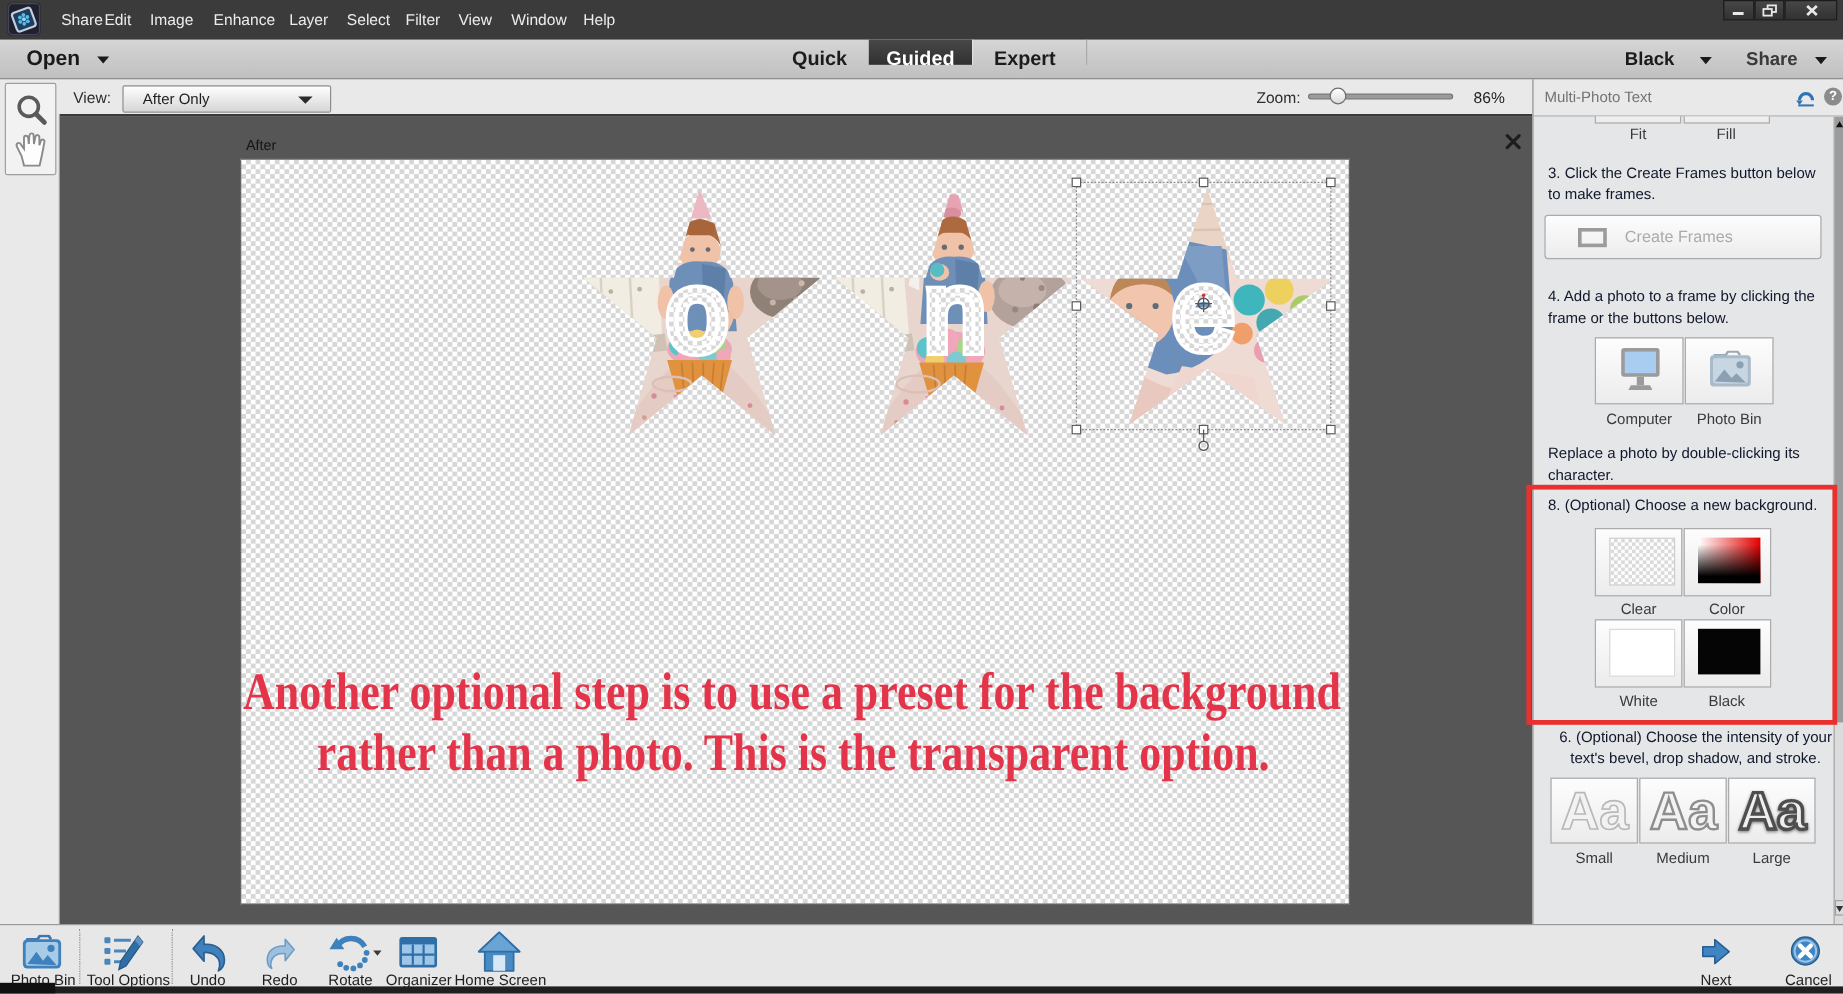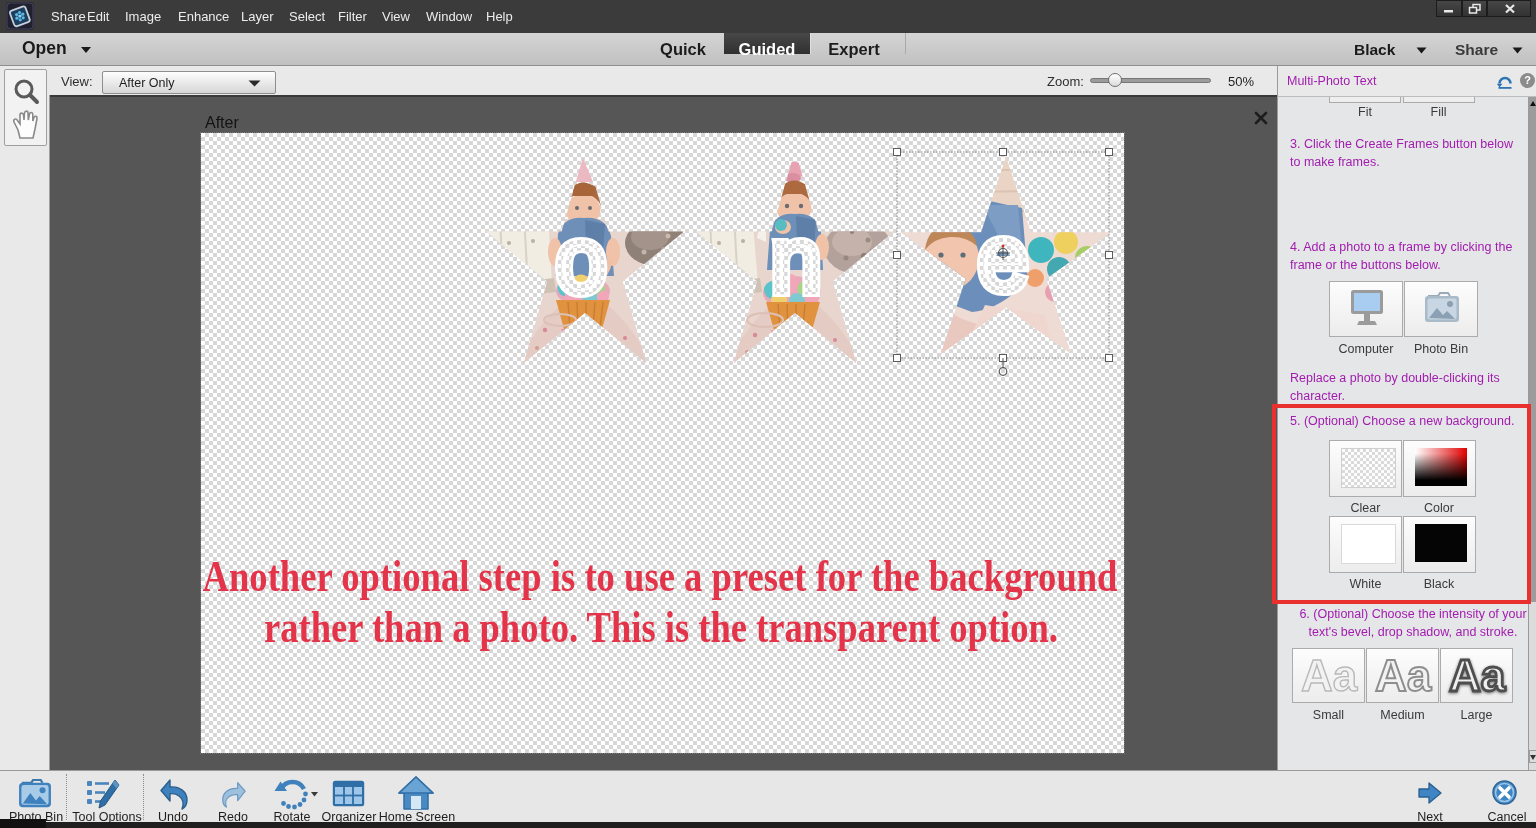--- a/index.html
+++ b/index.html
@@ -21,21 +21,21 @@
   
   #toolcol{left:0;top:95px;width:50px;height:675px;background:#e9e9e9;border-right:1px solid #9f9f9f;box-sizing:border-box;}
   #toolbox{left:4px;top:69px;width:43px;height:77px;background:#f2f2f2;border:1px solid #9f9f9f;border-radius:2px;box-sizing:border-box;z-index:5;}
   
   #canvaswrap{left:50px;top:97px;width:1227px;height:673px;background:#565656;overflow:hidden;}
   #doc{position:absolute;left:151px;top:36px;width:923px;height:620px;
      background-image:conic-gradient(#d7d7d7 90deg,#ffffff 90deg 180deg,#d7d7d7 180deg 270deg,#ffffff 270deg);
      background-size:8px 8px;outline:1px dotted #777;}
   
   #panel{left:1277px;top:97px;width:259px;height:673px;background:#e5e6e8;border-left:1px solid #9a9a9a;box-sizing:border-box;overflow:hidden;}
-  .ptext{position:absolute;color:#a21caf;font-size:12.5px;line-height:18px;}
+  .ptext{position:absolute;color:#0f172a;font-size:12.5px;line-height:18px;}
   .plabel{position:absolute;color:#3a3a3a;font-size:12.5px;text-align:center;}
   .pbtn{position:absolute;background:linear-gradient(#fdfdfd,#ececec);border:1px solid #ababab;box-sizing:border-box;}
   
   #botbar{left:0;top:770px;width:1536px;height:53px;background:#e7e7e7;border-top:1px solid #9a9a9a;box-sizing:border-box;}
   #botblack{left:0;top:822px;width:1536px;height:6px;background:#1f1f1f;}
   #botblack2{left:0;top:819px;width:46px;height:9px;background:#111;}
   .blabel{position:absolute;top:810px;color:#1e1e1e;font-size:12.5px;text-align:center;white-space:nowrap;}
   .bsep{position:absolute;top:3px;height:46px;border-left:1px dotted #8d8d8d;}
   
   #redbox{left:1272px;top:404px;width:251px;height:192px;border:4px solid #e8312f;z-index:30;}
@@ -104,25 +104,25 @@
     <span style="position:absolute;left:61px;top:8px;font-size:13px;color:#2e2e2e;">View:</span>
     <div style="position:absolute;left:102px;top:5px;width:174px;height:23px;background:linear-gradient(#fefefe,#d6d6d6);border:1px solid #8e8e8e;border-radius:2px;box-sizing:border-box;">
       <span style="position:absolute;left:16px;top:4px;font-size:12.5px;color:#1e1e1e;">After Only</span>
       <svg style="position:absolute;left:145px;top:8px" width="13" height="7">
           <path d="M0.5 0.5 L12.5 0.5 L6.5 6.5 Z" fill="#2a2a2a"></path>
         </svg>
     </div>
     <span style="position:absolute;left:1047px;top:8px;font-size:13px;color:#2e2e2e;">Zoom:</span>
     <div style="position:absolute;left:1090px;top:12px;width:121px;height:5px;background:#9b9b9b;border:1px solid #777;border-radius:3px;box-sizing:border-box;"></div>
     <div style="position:absolute;left:1108px;top:7px;width:14px;height:14px;border-radius:50%;background:linear-gradient(#ffffff,#dcdcdc);border:1.5px solid #6f6f6f;box-sizing:border-box;"></div>
-    <span style="position:absolute;left:1228px;top:8px;font-size:13px;color:#1e1e1e;">50%</span>
+    <span style="position:absolute;left:1228px;top:8px;font-size:13px;color:#1e1e1e;">86%</span>
   </div>
 
   <div class="abs" id="phead">
-    <span style="position:absolute;left:9px;top:8px;font-size:12.5px;color:#a21caf;">Multi-Photo Text</span>
+    <span style="position:absolute;left:9px;top:8px;font-size:12.5px;color:#737373;">Multi-Photo Text</span>
     <svg style="position:absolute;left:218px;top:9px" width="18" height="14" viewBox="0 0 18 14">
       <path d="M3.5 8.5 A 5.5 5.5 0 1 1 14.5 8.5" fill="none" stroke="#2e74b5" stroke-width="2.6"></path>
       <path d="M0.8 8.8 L6.4 8.8 L3.6 12.4 Z" fill="#2e74b5"></path>
       <rect x="2.5" y="12" width="13" height="1.8" fill="#2e74b5"></rect>
     </svg>
     <div style="position:absolute;left:1242px;"></div>
     <div style="position:absolute;left:242px;top:7px;width:15px;height:15px;border-radius:50%;background:#8b8b8b;color:#fff;font-size:11px;font-weight:bold;text-align:center;line-height:15px;">?</div>
   </div>
 
   <div class="abs" id="toolcol"></div>
@@ -130,21 +130,21 @@
     <svg style="position:absolute;left:7px;top:8px" width="28" height="28" viewBox="0 0 28 28">
       <circle cx="12" cy="11" r="8" fill="none" stroke="#5a5a5a" stroke-width="3"></circle>
       <path d="M18 17 L25 24" stroke="#5a5a5a" stroke-width="4" stroke-linecap="round"></path>
     </svg>
     <svg style="position:absolute;left:7px;top:40px" width="28" height="30" viewBox="0 0 28 30">
       <path d="M8 28 L6 20 L2 12 C1 9 4 8 5.5 10.5 L8 14 L8 5 C8 2.5 11 2.5 11.5 5 L12 10 L12.5 3 C13 0.5 16 0.5 16 3 L16.3 10 L17.5 4 C18 1.8 20.8 2.2 20.8 4.5 L20.8 11 L22 7.5 C22.8 5.5 25.4 6.2 25 8.5 L23 19 L21 28 Z" fill="#fdfdfd" stroke="#8a8a8a" stroke-width="1.6"></path>
     </svg>
   </div>
 
   <div class="abs" id="canvaswrap">
-    <span style="position:absolute;left:155px;top:17px;font-size:16px;color:#141414;">After</span>
+    <span style="position:absolute;left:155px;top:17px;font-size:12px;color:#141414;">After</span>
     <svg style="position:absolute;left:1204px;top:14px" width="14" height="14">
         <path d="M2 2 L12 12 M12 2 L2 12" stroke="#1d1d1d" stroke-width="2.6" stroke-linecap="round"></path>
       </svg>
     <div id="doc"></div>
 
     <svg class="abs" style="left:151px;top:36px" width="923" height="620" viewBox="201 133 923 620" font-family="Liberation Sans, sans-serif">
       <defs>
         <pattern id="chk" width="8" height="8" patternUnits="userSpaceOnUse">
             <rect width="8" height="8" fill="#ffffff"></rect>
             <rect width="4" height="4" fill="#d7d7d7"></rect>
@@ -343,20 +343,24 @@
   </div>
 
   <div class="abs" id="panel">
 
     <div class="pbtn" style="left:51px;top:-18px;width:72px;height:24px;"></div>
     <div class="pbtn" style="left:124.5px;top:-18px;width:72px;height:24px;"></div>
     <div class="plabel" style="left:51px;top:8px;width:72px;">Fit</div>
     <div class="plabel" style="left:124.5px;top:8px;width:72px;">Fill</div>
     <div class="ptext" style="left:12px;top:38px;width:230px;">3. Click the Create Frames button below to make frames.</div>
 
+    <div class="pbtn" style="left:9px;top:82px;width:231px;height:37px;border-radius:3px;">
+      <div style="position:absolute;left:27px;top:10px;width:24px;height:16px;border:3px solid #9b9b9b;box-sizing:border-box;"></div>
+      <span style="position:absolute;left:66px;top:10px;font-size:13.5px;color:#aaaaaa;">Create Frames</span>
+    </div>
     <div class="ptext" style="left:12px;top:141px;width:240px;">4. Add a photo to a frame by clicking the frame or the buttons below.</div>
 
     <div class="pbtn" style="left:51px;top:184px;width:74px;height:56px;">
       <svg style="position:absolute;left:20px;top:7px" width="34" height="40" viewBox="0 0 34 40">
         <rect x="1" y="1" width="32" height="24" rx="2.5" fill="#9b9b9b"></rect>
         <rect x="4" y="4" width="26" height="18" fill="#a9cdf0"></rect>
         <rect x="14" y="25" width="6" height="7" fill="#9b9b9b"></rect>
         <path d="M9 32 L25 32 L27 36 L7 36 Z" fill="#9b9b9b"></path>
       </svg>
     </div>
@@ -366,21 +370,21 @@
         <rect x="1" y="4" width="34" height="26" rx="3" fill="#a9bac9"></rect>
         <rect x="3.5" y="6.5" width="29" height="21" rx="2" fill="#c7d6e2"></rect>
         <circle cx="26" cy="12" r="3" fill="#8ba0b2"></circle>
         <path d="M5 26 L13 16 L19 23 L23 19 L31 27 Z" fill="#8ba0b2"></path>
       </svg>
     </div>
     <div class="plabel" style="left:51px;top:245px;width:74px;">Computer</div>
     <div class="plabel" style="left:126px;top:245px;width:74px;">Photo Bin</div>
     <div class="ptext" style="left:12px;top:272px;width:240px;">Replace a photo by double-clicking its character.</div>
 
-    <div class="ptext" style="left:12px;top:315px;width:246px;">5. (Optional) Choose a new background.</div>
+    <div class="ptext" style="left:12px;top:315px;width:246px;">8. (Optional) Choose a new background.</div>
     <div class="pbtn" style="left:51px;top:343px;width:73px;height:57px;">
       <div style="position:absolute;left:11px;top:7px;width:53px;height:38px;background-image:conic-gradient(#dadada 90deg,#fdfdfd 90deg 180deg,#dadada 180deg 270deg,#fdfdfd 270deg);background-size:6px 6px;border:1px solid #cfcfcf;"></div>
     </div>
     <div class="pbtn" style="left:124.5px;top:343px;width:73px;height:57px;">
       <div style="position:absolute;left:11px;top:7px;width:52px;height:38px;background-image:linear-gradient(to bottom,rgba(0,0,0,0) 15%,#000 85%),linear-gradient(to right,#ffffff,#e00000);"></div>
     </div>
     <div class="plabel" style="left:51px;top:404px;width:73px;">Clear</div>
     <div class="plabel" style="left:124.5px;top:404px;width:73px;">Color</div>
     <div class="pbtn" style="left:51px;top:419px;width:73px;height:57px;">
       <div style="position:absolute;left:11px;top:7px;width:53px;height:38px;background:#ffffff;border:1px solid #d8d8d8;"></div>

